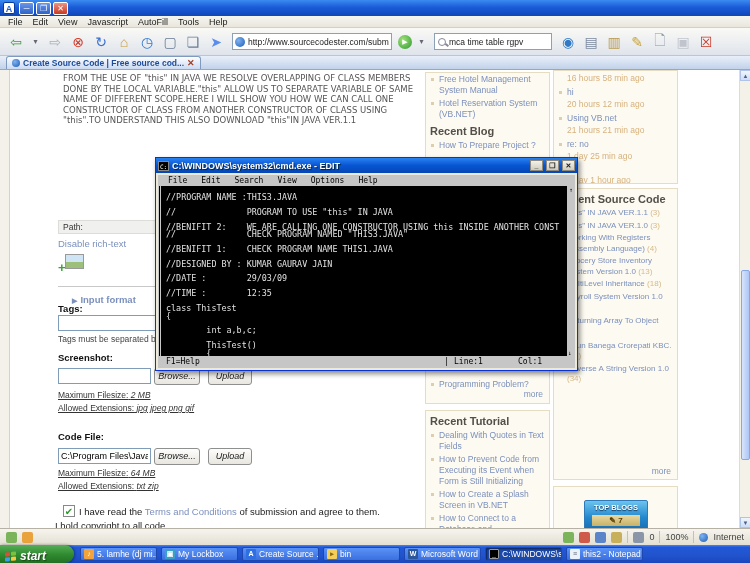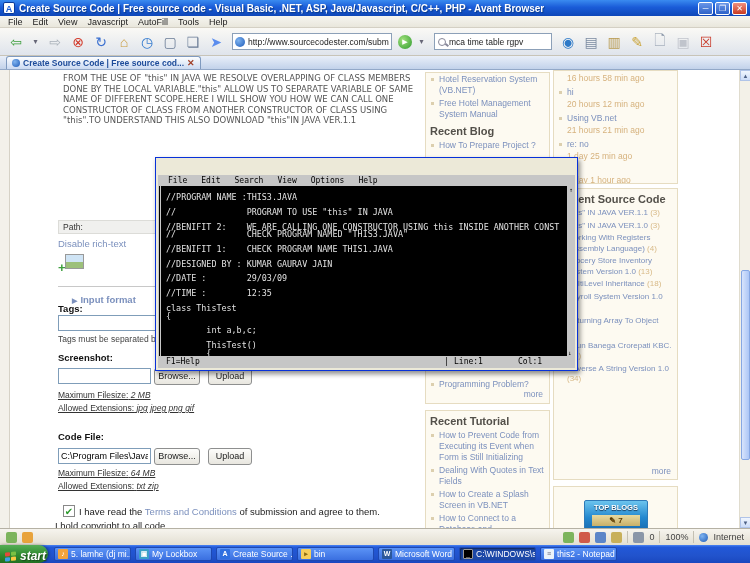--- a/index.html
+++ b/index.html
@@ -62,21 +62,21 @@
     border:1px solid #999; }
   .imgicon .plus { position:absolute; left:0; bottom:0; color:#3FA03F; font-weight:bold; font-size:13px; line-height:13px; }
   .infmt { position:absolute; left:3px; top:216px; width:220px; border-top:1px solid #C8C8C8; }
   .infmt .lbl { position:relative; top:2px; left:14px; font-size:9.5px; font-weight:bold; color:#7B90BD; }
   .infmt .arr { color:#7B90BD; font-size:7px; margin-right:3px; }
   .flabel { position:absolute; left:3px; font-size:9.5px; font-weight:bold; color:#111; }
   .tin { position:absolute; border:1px solid #7F9DB9; background:#fff; height:16px; font-size:9px; padding:0 2px;
     font-family:"Liberation Sans",sans-serif; }
   .helptxt { position:absolute; left:3px; font-size:8.5px; color:#444; }
   .xpbtn { position:absolute; height:17px; border:1px solid #8E8F8F; border-radius:3px;
-    background:linear-gradient(180deg,#FDFDFB,#E8E6DF); font-size:9px; color:#222; text-align:center; padding-top:2px; }
+    background:linear-gradient(180deg,#FDFDFB,#E8E6DF); font-size:9px; color:#222; text-align:center; padding-top:2px;font-style:italic; }
   .meta { position:absolute; left:3px; font-size:8.5px; color:#333;text-decoration:underline; }
   .meta i { font-style:italic; }
   .termsrow { position:absolute; left:8px; top:435px; font-size:9.5px; color:#222; display:flex; align-items:center; gap:4px; }
   .cbx { width:12px; height:12px; border:1px solid #888; background:#fff; color:#2C9A2C; font-size:10px;
     line-height:11px; text-align:center; }
   .tlink { color:#7B90BD; }
   .copyline { position:absolute; left:0px; top:450px; font-size:9.5px; color:#222; }
 
   
   .panel { position:absolute; background:#FDFAF1; border:1px solid #E6DCC1; overflow:hidden; }
@@ -132,21 +132,21 @@
     text-align:center; }
   .cmdsb .dn { position:absolute; bottom:0; left:1px; }
   .cmdstatus { position:absolute; left:0; right:0; bottom:0; height:12px; background:#C6C6C6; color:#000;
     font-size:8px; padding:1px 8px; }
   .cmdstatus .lc { position:absolute; left:296px; } .cmdstatus .cc { position:absolute; left:360px; }
   .cmdstatus .dv { position:absolute; left:286px; }
 
   
   .taskbar { position:absolute; left:0; bottom:0; width:750px; height:18px;
     background:linear-gradient(180deg,#4A84F4 0%,#2258D8 12%,#2153CC 60%,#1A47BF 100%); display:flex; align-items:center; z-index:100; }
-  .startbtn { height:18px; width:48px; border-radius:0 9px 9px 0;
+  .startbtn { height:18px; width:74px; border-radius:0 9px 9px 0;
     background:linear-gradient(180deg,#55AE55 0%,#2F8A2F 55%,#237023 100%); display:flex; align-items:center;
     gap:4px; padding:4px 8px 0 5px; box-shadow:1px 0 3px rgba(0,0,0,.4); }
   .startbtn .slabel { color:#fff; font-size:12px; font-weight:bold; font-style:italic; text-shadow:1px 1px 1px #1A4A1A; }
   .winflag { display:grid; grid-template-columns:5px 5px; grid-template-rows:4px 4px; gap:1px; transform:skewY(-6deg); }
   .winflag i { border-radius:1px; }
   .taskbtns { display:flex; gap:4px; margin-left:6px; flex:1; }
   .tkb { width:77px; height:14px; border-radius:2px; background:linear-gradient(180deg,#5B93F6,#3A6FE0);
     border:1px solid #1E48B0; display:flex; align-items:center; gap:3px; padding:0 3px; color:#fff; font-size:8.5px;
     white-space:nowrap; overflow:hidden; }
   .tkb.pressed { background:#1C48A8; box-shadow:inset 1px 1px 2px rgba(0,0,0,.5); }
@@ -160,21 +160,20 @@
 </style>
 </head>
 <body>
 
 <div class="screen">
 
   <div class="browser">
 
     <div class="titlebar">
       <span class="logo">A</span>
-      <span class="title">Create Source Code | Free source code - Visual Basic, .NET, ASP, Java/Javascript, C/C++, PHP - Avant Browser</span>
       <span class="winbtns">
         <span class="wbtn">─</span>
         <span class="wbtn">❐</span>
         <span class="wbtn close">✕</span>
       </span>
     </div>
 
     <div class="menubar">
       <span>File</span>
       <span>Edit</span>
@@ -268,31 +267,31 @@
           <span>
             <span>I have read the</span>
             <span class="tlink">Terms and Conditions</span>
             <span>of submission and agree to them.</span>
           </span>
         </div>
         <div class="copyline">I hold copyright to all code.</div>
       </div>
 
       <div class="panel mcol" style="left:425px; top:2px; width:125px; height:332px;">
+        <div class="pitem">Free Hotel Management System Manual</div>
         <div class="pitem">Hotel Reservation System (VB.NET)</div>
-        <div class="pitem">Free Hotel Management System Manual</div>
         <div class="phead">Recent Blog</div>
         <div class="pitem">How To Prepare Project ?</div>
         <div class="pitem" style="position:absolute; top:305px; left:0; right:0;">Programming Problem?</div>
         <div class="pmore" style="bottom:3px; font-size:8.5px;">more</div>
       </div>
       <div class="panel mcol" style="left:425px; top:340px; width:125px; height:118px; border-bottom:none;">
         <div class="phead">Recent Tutorial</div>
+        <div class="pitem">Dealing With Quotes in Text Fields</div>
         <div class="pitem">How to Prevent Code from Executing its Event when Form is Still Initializing</div>
-        <div class="pitem">Dealing With Quotes in Text Fields</div>
         <div class="pitem">How to Create a Splash Screen in VB.NET</div>
         <div class="pitem">How to Connect to a Database and</div>
       </div>
 
       <div class="panel rposts" style="left:553px; top:0px; width:125px; height:114px;">
         <div style="height:2px;"></div>
         <div class="ptime">16 hours 58 min ago</div>
         <div class="pitem">hi</div>
         <div class="ptime">20 hours 12 min ago</div>
         <div class="pitem">Using VB.net</div>
@@ -344,20 +343,27 @@
       <span>0</span>
       <span class="sbsep"></span>
       <span>100%</span>
       <span class="sbsep"></span>
       <span class="favdot" style="width:9px;height:9px;"></span>
       <span>Internet</span>
     </div>
   </div>
 
   <div class="cmdwin">
+    <div class="cmdtitle">
+      <span class="cmdico">C:</span>
+      <span class="ct">C:\WINDOWS\system32\cmd.exe - EDIT</span>
+      <span class="cbtn">_</span>
+      <span class="cbtn">❐</span>
+      <span class="cbtn">✕</span>
+    </div>
     <div class="cmdbody">
       <div class="cmdmenu">
         <span>File</span>
         <span>Edit</span>
         <span>Search</span>
         <span>View</span>
         <span>Options</span>
         <span>Help</span>
       </div>
       <div class="cmdedit">

